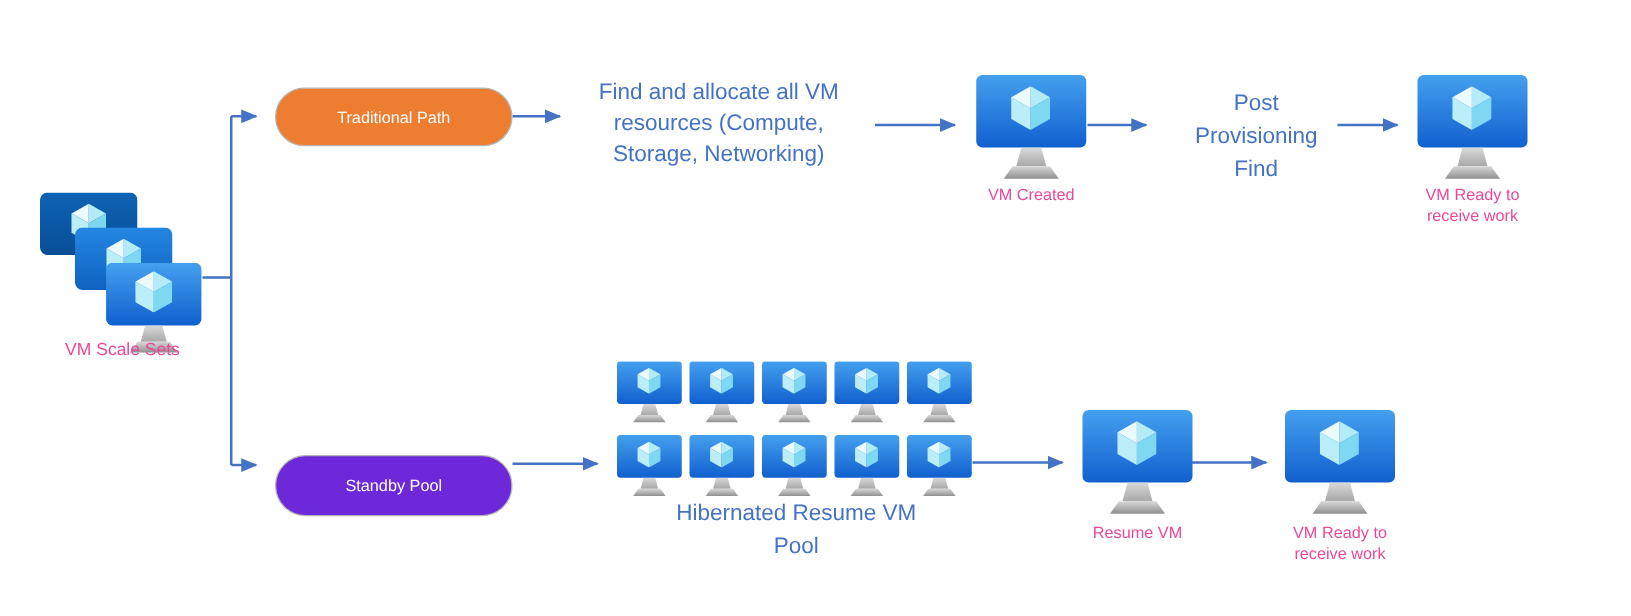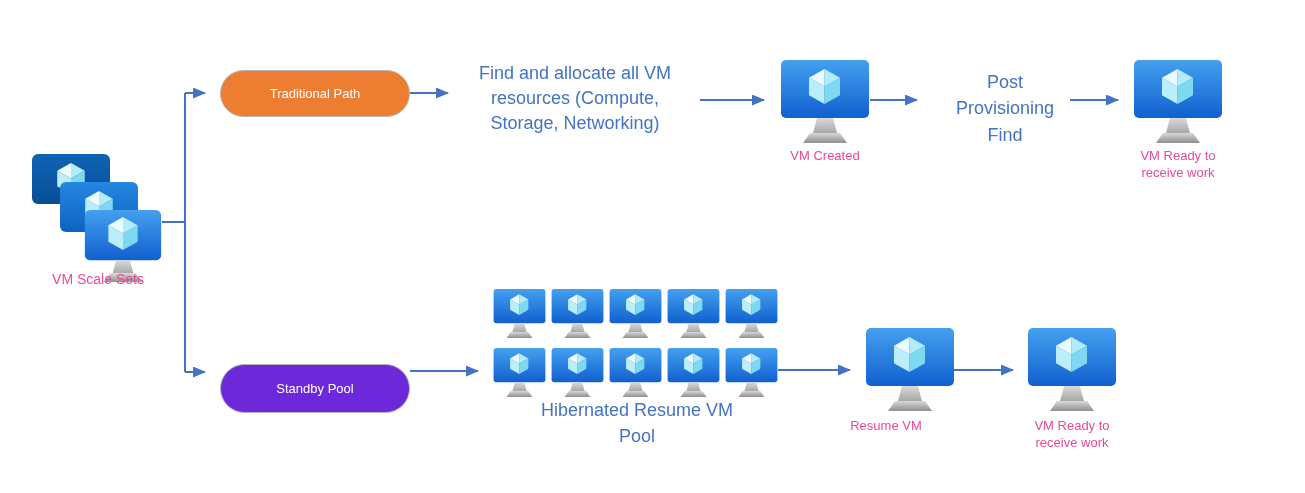--- a/index.html
+++ b/index.html
@@ -190,21 +190,21 @@
         <use href="#sym-vm"></use>
       </svg>
   </div>
 
   <div class="bluetext poollabel">Hibernated Resume VM
 Pool</div>
 
   <svg class="vm lg" style="left:865px;top:328px" viewBox="0 0 90 84">
       <use href="#sym-vm"></use>
     </svg>
-  <div class="lbl" style="left:833px;top:417px;width:106px">Resume VM</div>
+  <div class="lbl" style="left:857px;top:417px;width:106px">Resume VM</div>
 
   <svg class="vm lg" style="left:1027px;top:328px" viewBox="0 0 90 84">
       <use href="#sym-vm"></use>
     </svg>
   <div class="lbl" style="left:1011px;top:417px;width:122px">VM Ready to
 receive work</div>
 
 </div>
 
 </body></html>

